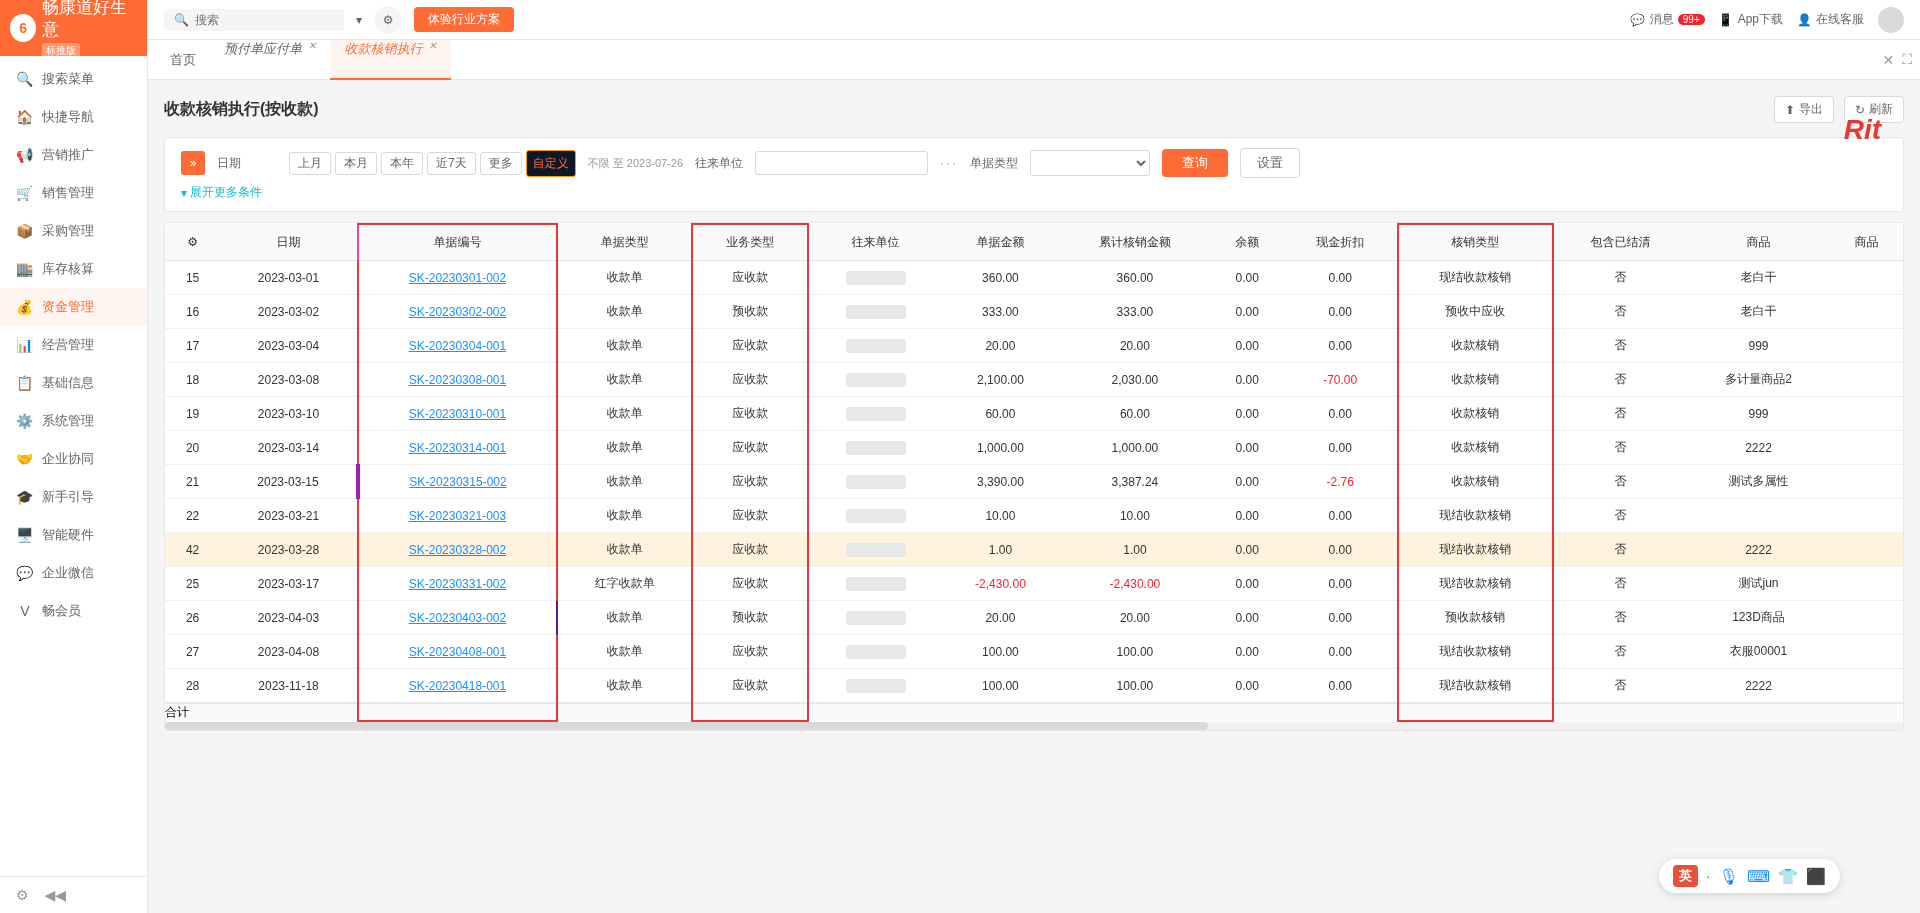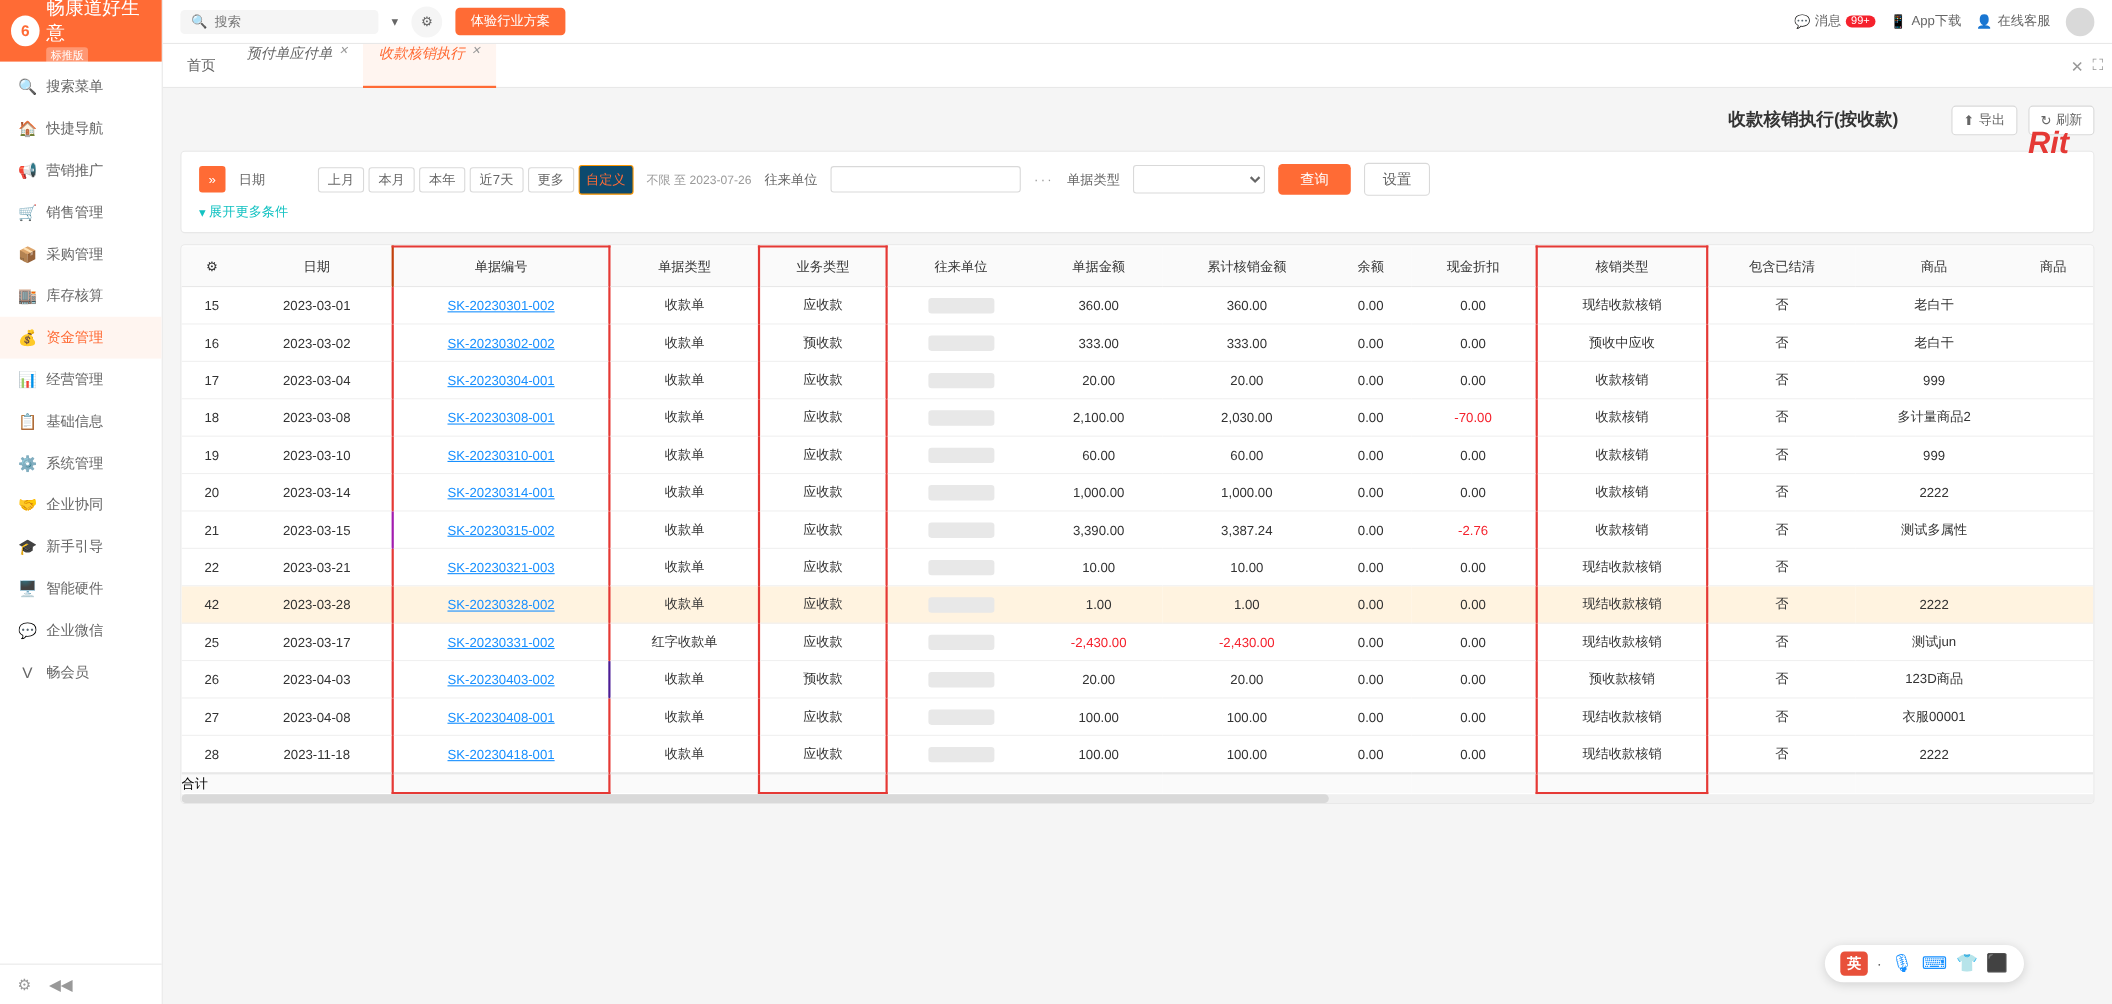--- a/index.html
+++ b/index.html
@@ -37,33 +37,33 @@
     .tab-bar { background: #fff; border-bottom: 1px solid #e8e8e8; display: flex; align-items: center; height: 40px; padding: 0 8px; }
     .tab { display: flex; align-items: flex-start; gap: 6px; padding: 0 14px; height: 40px; cursor: pointer; color: #666; font-size: 13px; border-bottom: 2px solid transparent; font-style: italic; }
     .tab.active { color: #ff6b35; border-bottom: 2px solid #ff6b35; background: #fff5f0; }
     .tab-close { font-size: 10px; color: #999; cursor: pointer; }
     .tab-home { color: #666; font-size: 13px; padding: 0 14px; height: 40px; display: flex; align-items: center; cursor: pointer; }
     .tab-bar-actions { margin-left: auto; display: flex; align-items: center; gap: 8px; }
     .tab-action-btn { color: #999; cursor: pointer; font-size: 14px; }
 
     
     .page-content { flex: 1; overflow: auto; padding: 16px; }
-    .page-title { font-size: 16px; font-weight: bold; color: #333; margin-bottom: 14px; display: flex; align-items: center; justify-content: flex-end; gap: 48px; }
+    .page-title { font-size: 16px; font-weight: bold; color: #333; margin-bottom: 14px; display: flex; align-items: center; justify-content: space-between; gap: 48px; }
     .page-title-actions { display: flex; gap: 10px; }
     .title-btn { display: flex; align-items: center; gap: 4px; color: #666; cursor: pointer; font-size: 12px; border: 1px solid #d9d9d9; border-radius: 4px; padding: 4px 10px; background: #fff; }
 
     
     .filter-area { background: #fff; border-radius: 4px; padding: 10px 16px; margin-bottom: 10px; border: 1px solid #e8e8e8; }
     .filter-row { display: flex; align-items: center; gap: 12px; flex-wrap: wrap; }
     .filter-expand-btn { width: 24px; height: 24px; background: #ff6b35; color: #fff; border: none; border-radius: 3px; cursor: pointer; display: flex; align-items: center; justify-content: center; font-size: 12px; }
     .filter-label { color: #666; font-size: 12px; white-space: nowrap; }
     .filter-date-btns { display: flex; gap: 4px; align-items: center; margin-left: 36px; }
     .date-btn { padding: 2px 8px; border: 1px solid #d9d9d9; border-radius: 3px; cursor: pointer; color: #666; font-size: 12px; background: #fff; }
     .date-btn.more { color: #666; }
-    .date-custom { background: #0c4a6e; border: 1px solid #ff9800; color: #ff6b35; padding: 4px 6px; border-radius: 3px; font-size: 12px; cursor: pointer; }
+    .date-custom { background: #0f172a; border: 1px solid #ff9800; color: #ff6b35; padding: 4px 6px; border-radius: 3px; font-size: 12px; cursor: pointer; }
     .filter-date-range { color: #999; font-size: 11px; }
     .filter-input { border: 1px solid #d9d9d9; border-radius: 3px; padding: 4px 8px; font-size: 12px; min-width: 160px; outline: none; color: #999; }
     .filter-dots { color: #999; letter-spacing: 2px; }
     .filter-select { border: 1px solid #d9d9d9; border-radius: 3px; padding: 4px 8px; font-size: 12px; min-width: 120px; background: #fff; outline: none; color: #666; }
     .query-btn { background: #ff6b35; color: #fff; border: none; border-radius: 4px; padding: 5px 20px; cursor: pointer; font-size: 13px; }
     .setting-btn { background: #fff; color: #666; border: 1px solid #d9d9d9; border-radius: 4px; padding: 5px 16px; cursor: pointer; font-size: 13px; }
     .expand-more-btn { color: #13c2c2; cursor: pointer; font-size: 12px; display: flex; align-items: center; gap: 3px; margin: 6px auto 0; text-align: center; }
 
     
     .table-wrap { background: #fff; border: 1px solid #e8e8e8; border-radius: 4px; overflow: hidden; }
@@ -272,21 +272,21 @@
       </div>
     </div>
 
     <div class="table-wrap">
       <div class="table-scroll">
         <table>
           <thead>
             <tr>
               <th>⚙</th>
               <th>日期</th>
-              <th style="border-left:2px solid #c2410c; border-right:2px solid #e53935; border-top:2px solid #e53935;">单据编号</th>
+              <th style="border-left:2px solid #ec4899; border-right:2px solid #e53935; border-top:2px solid #e53935;">单据编号</th>
               <th>单据类型</th>
               <th style="border-left:2px solid #e53935; border-right:2px solid #e53935; border-top:2px solid #e53935;">业务类型</th>
               <th>往来单位</th>
               <th>单据金额</th>
               <th>累计核销金额</th>
               <th>余额</th>
               <th>现金折扣</th>
               <th style="border-left:2px solid #e53935; border-right:2px solid #e53935; border-top:2px solid #e53935;">核销类型</th>
               <th>包含已结清</th>
               <th>商品</th>
@@ -386,21 +386,21 @@
       <td>0.00</td>
       <td class="">0.00</td>
       <td style="border-left:2px solid #e53935; border-right:2px solid #e53935;">收款核销</td>
       <td>否</td>
       <td>2222</td>
       <td></td>
     </tr>
               <tr>
       <td>21</td>
       <td>2023-03-15</td>
-      <td style="border-left:2px solid #a21caf; border-right:2px solid #e53935;"><span class="link-text">SK-20230315-002</span></td>
+      <td style="border-left:4px solid #a21caf; border-right:2px solid #e53935;"><span class="link-text">SK-20230315-002</span></td>
       <td>收款单</td>
       <td style="border-left:2px solid #e53935; border-right:2px solid #e53935;">应收款</td>
       <td><span class="cell-blurred"></span></td>
       <td class="">3,390.00</td>
       <td class="">3,387.24</td>
       <td>0.00</td>
       <td class="red-text">-2.76</td>
       <td style="border-left:2px solid #e53935; border-right:2px solid #e53935;">收款核销</td>
       <td>否</td>
       <td>测试多属性</td>

